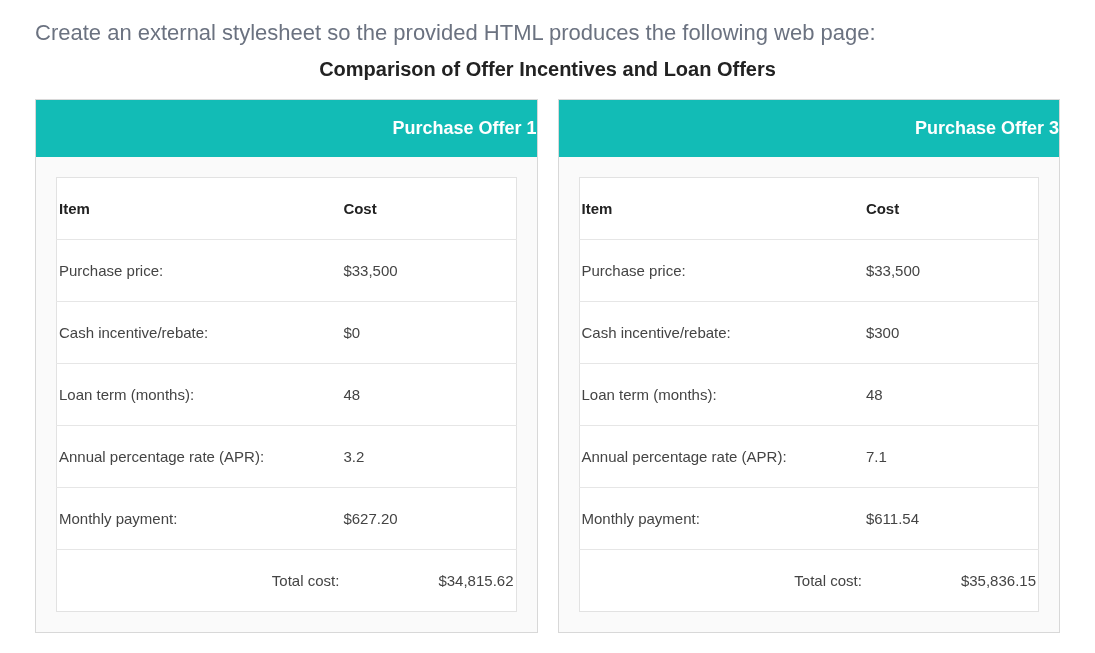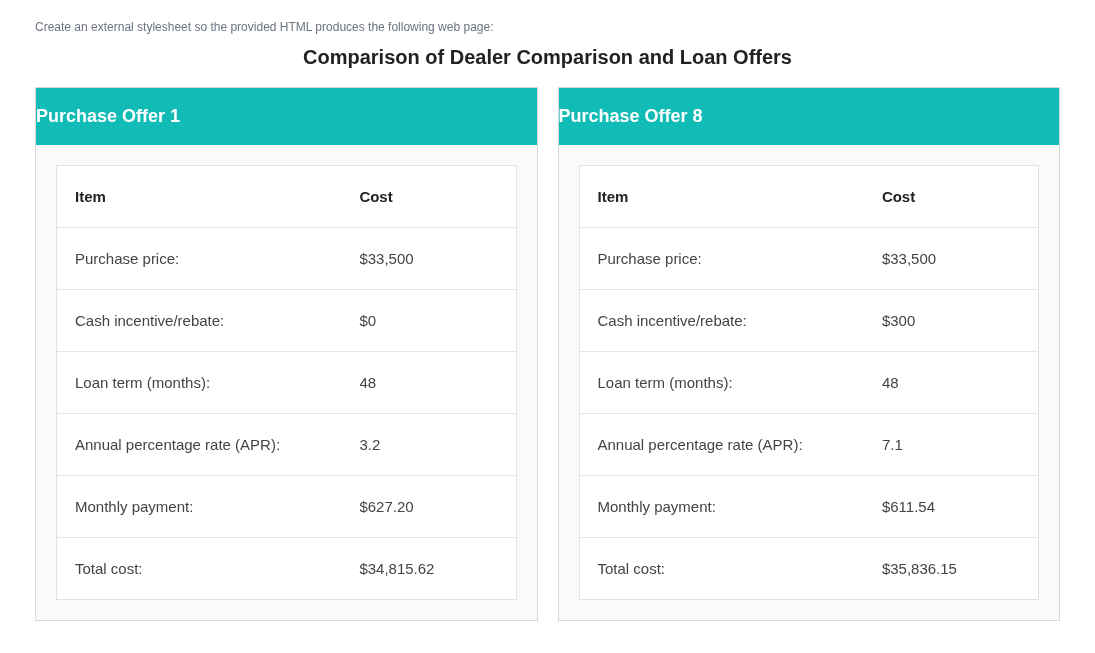--- a/index.html
+++ b/index.html
@@ -8,21 +8,21 @@
       padding: 0;
     }
     body {
       font-family: Arial, Helvetica, sans-serif;
       background: #ffffff;
       padding: 20px 35px;
       color: #333;
     }
     .instruction {
       color: #6b7280;
-      font-size: 12px;
+      font-size: 22px;
       font-weight: 400;
       margin-bottom: 12px;
     }
     .main-title {
       text-align: center;
       font-size: 20px;
       font-weight: bold;
       color: #222;
       margin-bottom: 18px;
     }
@@ -31,66 +31,67 @@
       gap: 20px;
     }
     .offer-card {
       flex: 1;
       border: 1px solid #d8d8d8;
       background: #fafafa;
     }
     .offer-header {
       background: #12bcb6;
       color: #ffffff;
-      text-align: left;
+      text-align: right;
       font-weight: bold;
       font-size: 18px;
       padding: 18px 0;
     }
     .offer-body {
       padding: 20px;
     }
     .offer-table {
       width: 100%;
       border-collapse: collapse;
       background: #ffffff;
       border: 1px solid #e2e2e2;
     }
     .offer-table th,
     .offer-table td {
       text-align: left;
-      padding: 22px 18px;
+      padding: 22px 2px;
       border-bottom: 1px solid #e6e6e6;
       font-size: 15px;
       color: #444;
     }
     .offer-table th {
       font-weight: bold;
       color: #222;
     }
     .offer-table tr:last-child td {
       border-bottom: none;
+      text-align: right;
     }
     .col-item {
       width: 62%;
     }
     .col-cost {
       width: 38%;
     }
     .total-value {
       color: #1a3fe0;
       font-weight: normal;
     }
   </style>
 </head>
 <body>
 
 <div class="instruction">Create an external stylesheet so the provided HTML produces the following web page:</div>
 
-<div class="main-title">Comparison of Dealer Comparison and Loan Offers</div>
+<div class="main-title">Comparison of Offer Incentives and Loan Offers</div>
 
 <div class="offers-container">
 
   <div class="offer-card">
     <div class="offer-header">Purchase Offer 1</div>
     <div class="offer-body">
       <table class="offer-table">
         <tbody>
             <tr>
           <th class="col-item">Item</th>
@@ -119,21 +120,21 @@
         <tr>
           <td>Total cost:</td>
           <td class="total-value">$34,815.62</td>
         </tr>
       </tbody>
         </table>
     </div>
   </div>
 
   <div class="offer-card">
-    <div class="offer-header">Purchase Offer 8</div>
+    <div class="offer-header">Purchase Offer 3</div>
     <div class="offer-body">
       <table class="offer-table">
         <tbody>
             <tr>
           <th class="col-item">Item</th>
           <th class="col-cost">Cost</th>
         </tr>
         <tr>
           <td>Purchase price:</td>
           <td>$33,500</td>

